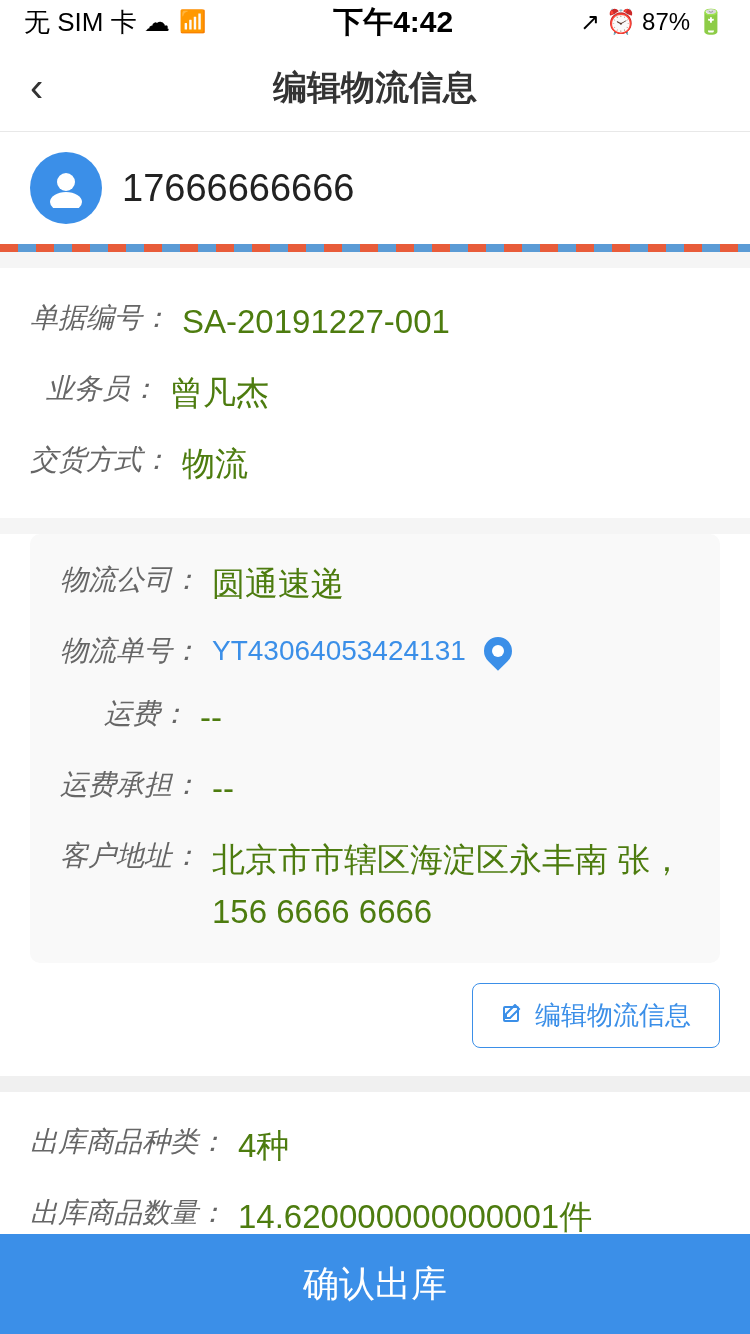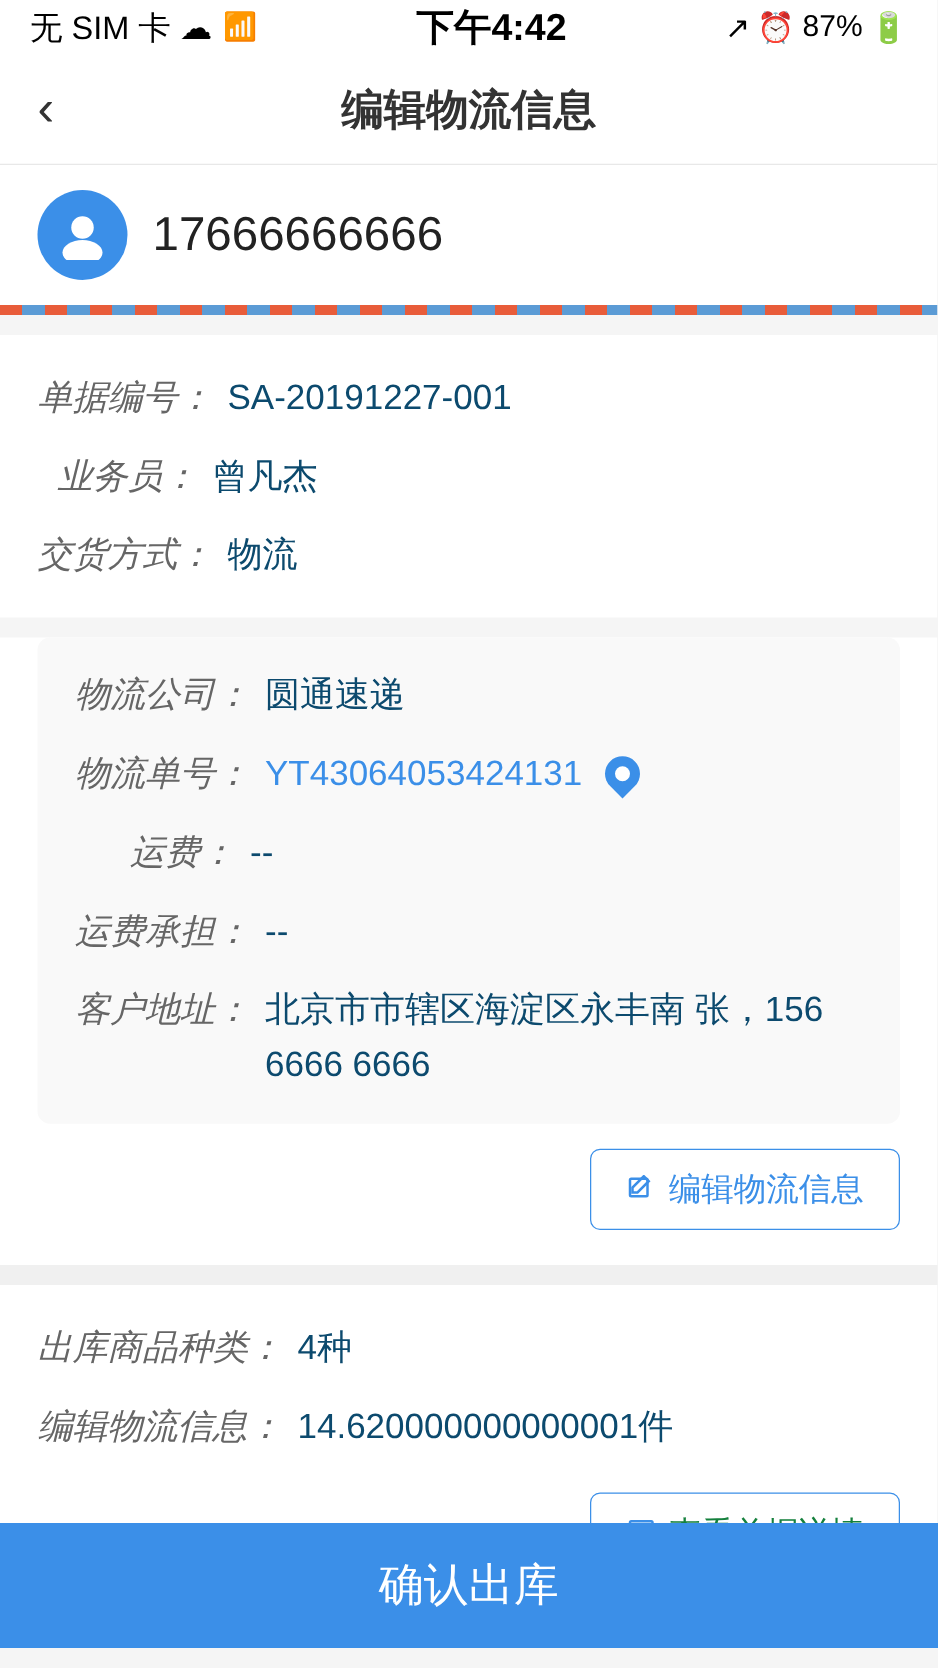--- a/index.html
+++ b/index.html
@@ -107,22 +107,22 @@
     .field-label {
       color: #666;
       font-size: 28px;
       min-width: 140px;
       text-align: right;
       padding-right: 12px;
       flex-shrink: 0;
       font-style: italic;
     }
     .field-value {
-      color: #0c4a6e;
-      font-size: 28px;
+      color: #4d7c0f;
+      font-size: 33px;
       flex: 1;
     }
 
     
     .logistics-card {
       background: #f9f9f9;
       border-radius: 10px;
       margin: 16px 0 0 0;
       padding: 24px 30px;
     }
@@ -206,21 +206,21 @@
       cursor: pointer;
     }
     .list-icon {
       width: 24px;
       height: 24px;
     }
 
     
     .confirm-btn-wrap {
       position: fixed;
-      bottom: 16px;
+      bottom: 0;
       left: 0;
       width: 750px;
       background: #3b8fe8;
       padding: 0;
     }
     .confirm-btn {
       width: 100%;
       height: 100px;
       background: #3b8fe8;
       color: #fff;
@@ -327,21 +327,21 @@
   </div>
 
   <div class="gray-divider"></div>
 
   <div class="goods-section">
     <div class="field-row">
       <span class="field-label">出库商品种类：</span>
       <span class="field-value">4种</span>
     </div>
     <div class="field-row">
-      <span class="field-label">编辑物流信息：</span>
+      <span class="field-label">出库商品数量：</span>
       <span class="field-value">14.620000000000001件</span>
     </div>
 
     <div class="btn-row" style="margin-top: 30px;">
       <button class="view-details-btn">
         <svg class="list-icon" viewBox="0 0 24 24" fill="none" stroke="#3b8fe8" stroke-width="2">
           <rect x="3" y="3" width="18" height="18" rx="1"></rect>
           <line x1="7" y1="8" x2="17" y2="8"></line>
           <line x1="7" y1="12" x2="17" y2="12"></line>
           <line x1="7" y1="16" x2="13" y2="16"></line>

